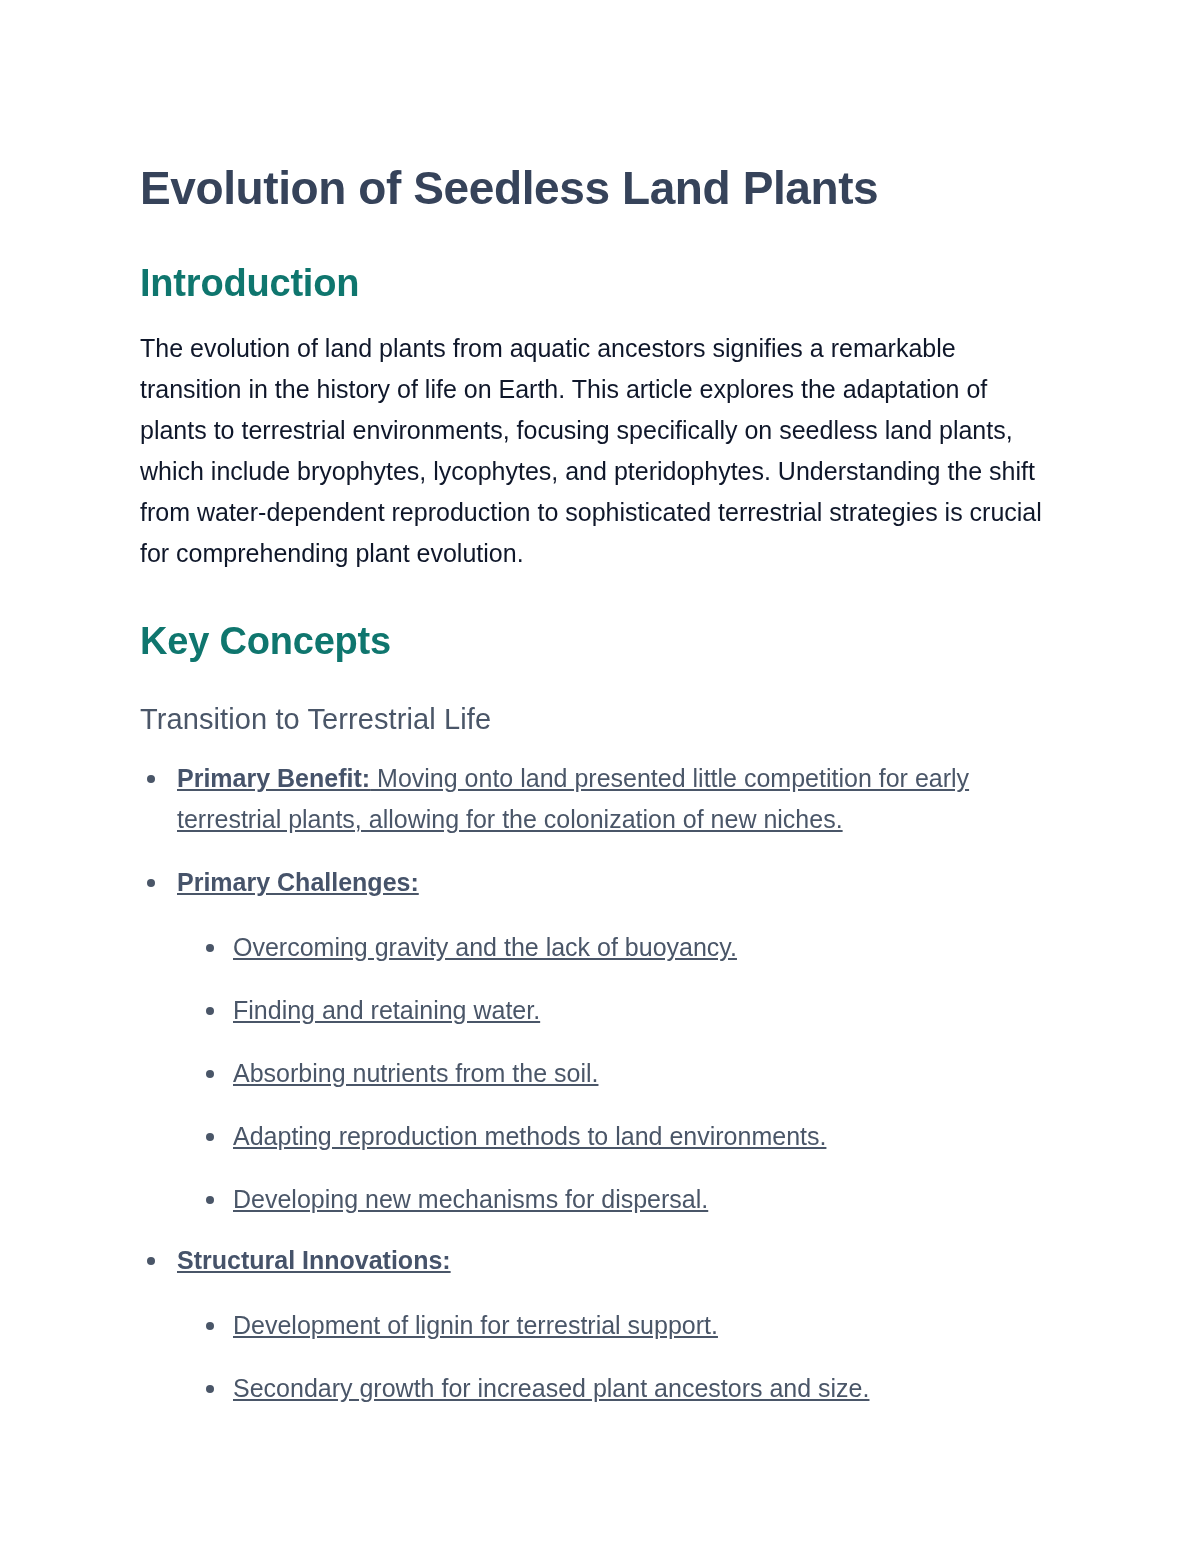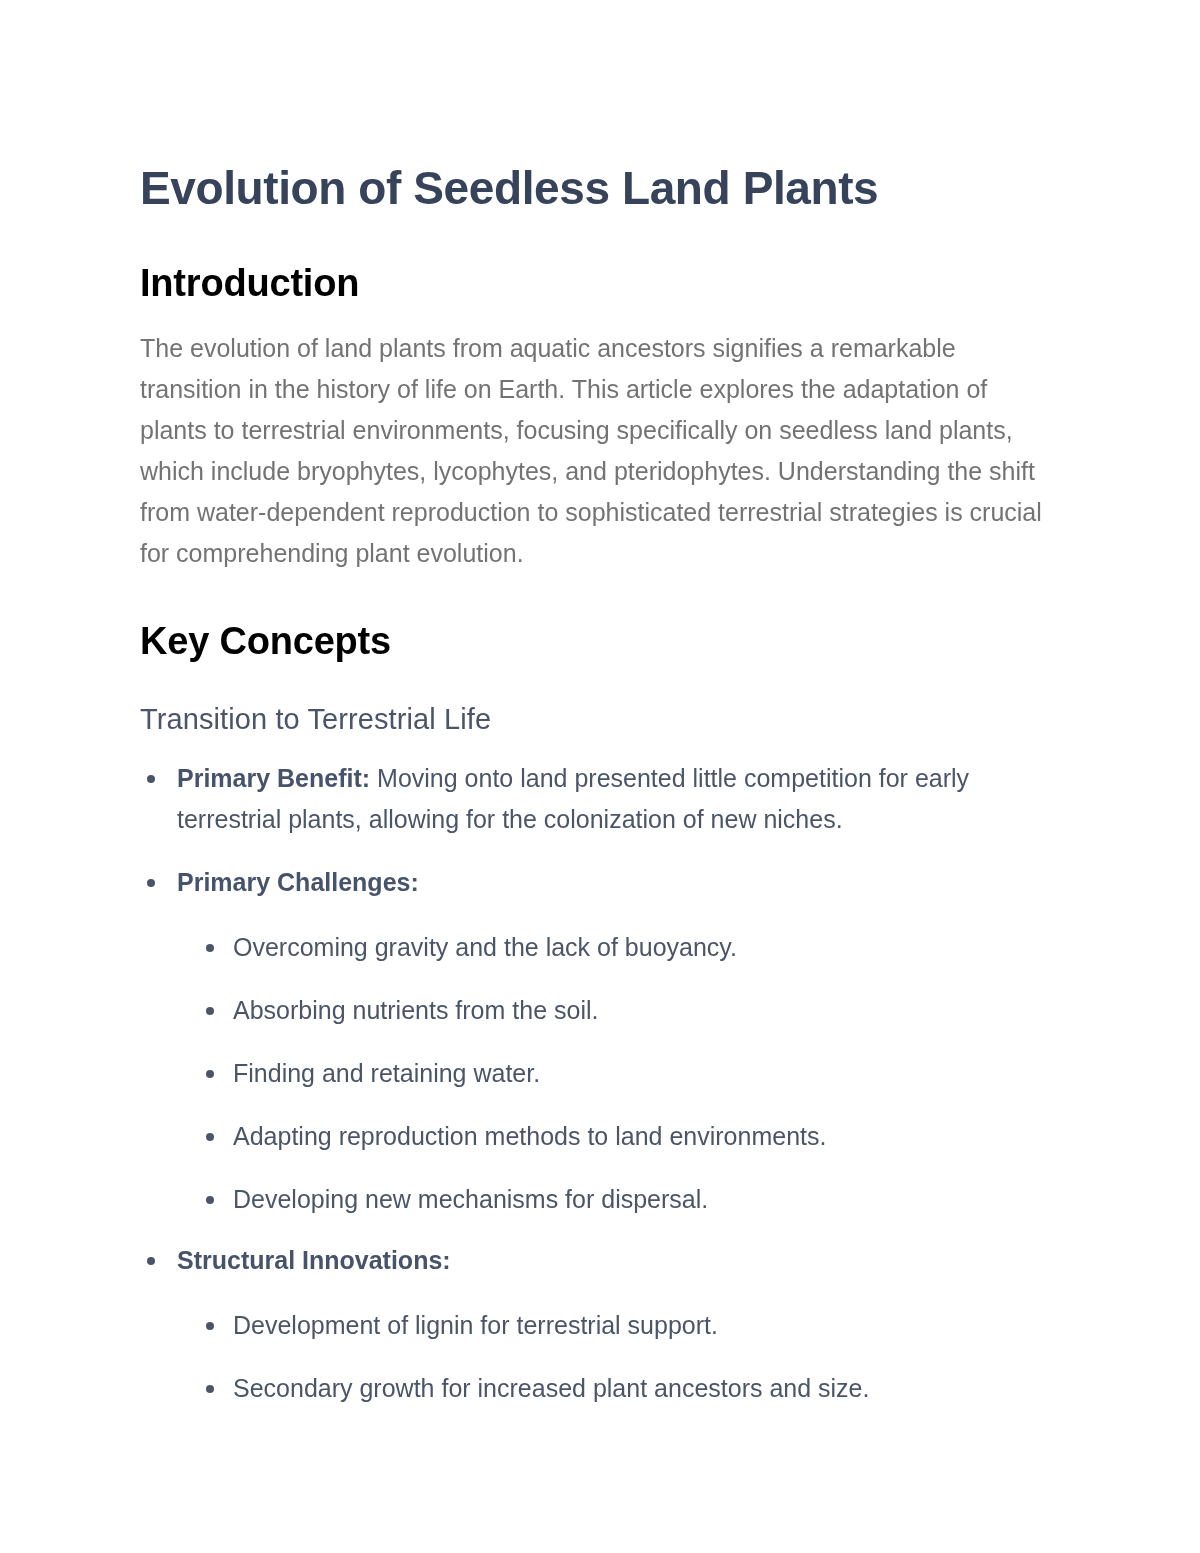--- a/index.html
+++ b/index.html
@@ -29,51 +29,52 @@
     font-weight: 700;
     letter-spacing: -0.4px;
     color: #36435a;
   }
   .h2 {
     margin: 44px 0 0 0;
     font-size: 38px;
     line-height: 46px;
     font-weight: 700;
     letter-spacing: -0.2px;
-    color: #000000;
+    color: #0f766e;
   }
   .h3 {
     margin: 36px 0 0 0;
     font-size: 29px;
     line-height: 38px;
     font-weight: 500;
     letter-spacing: 0.1px;
     color: #4a5668;
   }
   .body-text {
     margin: 22px 0 0 0;
     font-size: 25px;
     line-height: 41px;
     font-weight: 400;
-    color: #737373;
+    color: #0f172a;
     max-width: 920px;
   }
   ul.level1 {
     list-style: none;
     margin: 20px 0 0 0;
     padding: 0;
   }
   ul.level1 > li.bullet-item {
     position: relative;
     padding-left: 32px;
     margin: 0 0 0 5px;
     font-size: 25px;
     line-height: 41px;
     color: #4a5668;
     max-width: 890px;
+    text-decoration: underline;
   }
   ul.level1 > li.bullet-item + li.bullet-item {
     margin-top: 22px;
   }
   ul.level1 > li.bullet-item > .marker {
     position: absolute;
     left: 2px;
     top: 17px;
     width: 8px;
     height: 8px;
@@ -139,25 +140,25 @@
       <span class="marker"></span>
       <span class="lead">Primary Challenges:</span><span class="bullet-body"></span>
 
       <ul class="level2 nested-group">
         <li class="sub-bullet-item">
           <span class="marker"></span>
           <span>Overcoming gravity and the lack of buoyancy.</span>
         </li>
         <li class="sub-bullet-item">
           <span class="marker"></span>
-          <span>Absorbing nutrients from the soil.</span>
+          <span>Finding and retaining water.</span>
         </li>
         <li class="sub-bullet-item">
           <span class="marker"></span>
-          <span>Finding and retaining water.</span>
+          <span>Absorbing nutrients from the soil.</span>
         </li>
         <li class="sub-bullet-item">
           <span class="marker"></span>
           <span>Adapting reproduction methods to land environments.</span>
         </li>
         <li class="sub-bullet-item">
           <span class="marker"></span>
           <span>Developing new mechanisms for dispersal.</span>
         </li>
       </ul>

